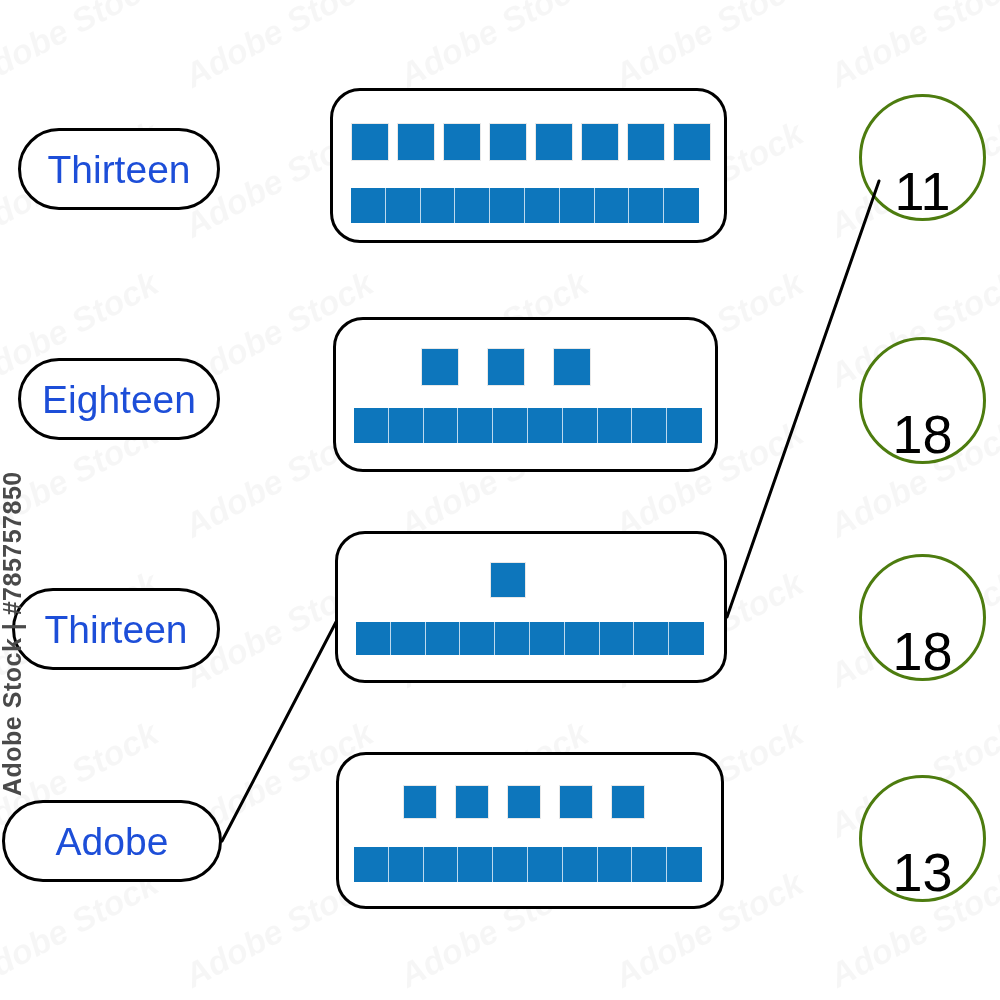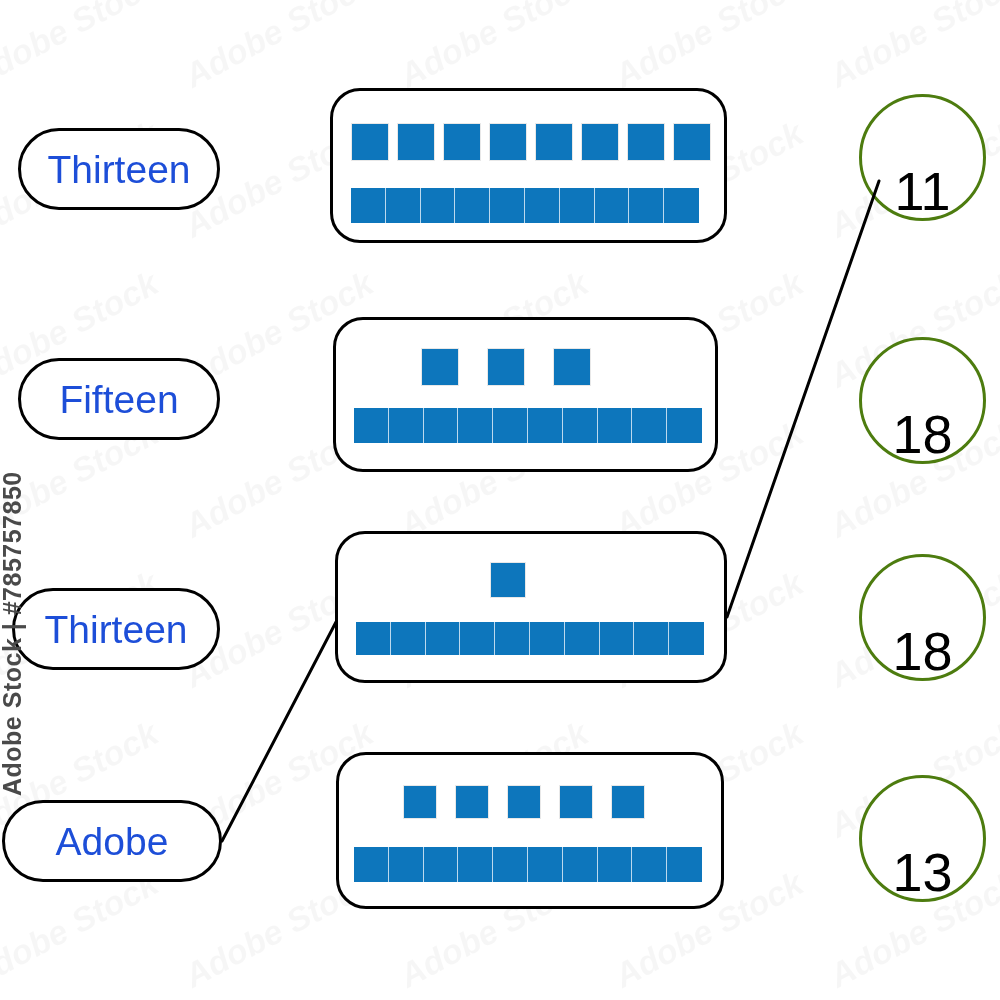--- a/index.html
+++ b/index.html
@@ -163,21 +163,21 @@
       <div class="wm-tile" style="left: 390px; top: 910px;">Adobe Stock</div>
       <div class="wm-tile" style="left: 605px; top: 910px;">Adobe Stock</div>
       <div class="wm-tile" style="left: 820px; top: 910px;">Adobe Stock</div>
     </div>
 
   <div id="word-pill-column">
       <div class="word-pill" style="left: 18px; top: 128px; width: 202px; height: 82px;">
         <span class="pill-label">Thirteen</span>
       </div>
       <div class="word-pill" style="left: 18px; top: 358px; width: 202px; height: 82px;">
-        <span class="pill-label">Fifteen</span>
+        <span class="pill-label">Eighteen</span>
       </div>
       <div class="word-pill" style="left: 12px; top: 588px; width: 208px; height: 82px;">
         <span class="pill-label">Thirteen</span>
       </div>
       <div class="word-pill" style="left: 2px; top: 800px; width: 220px; height: 82px;">
         <span class="pill-label">Adobe</span>
       </div>
     </div>
 
   <div id="block-card-column">

